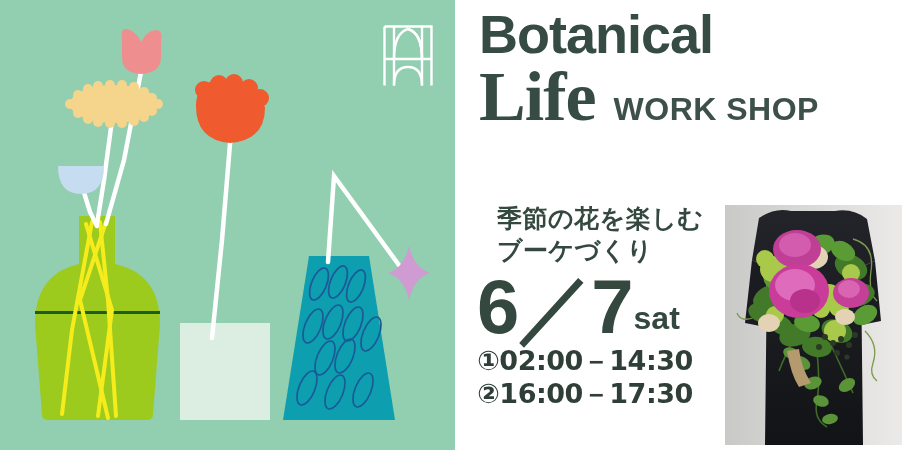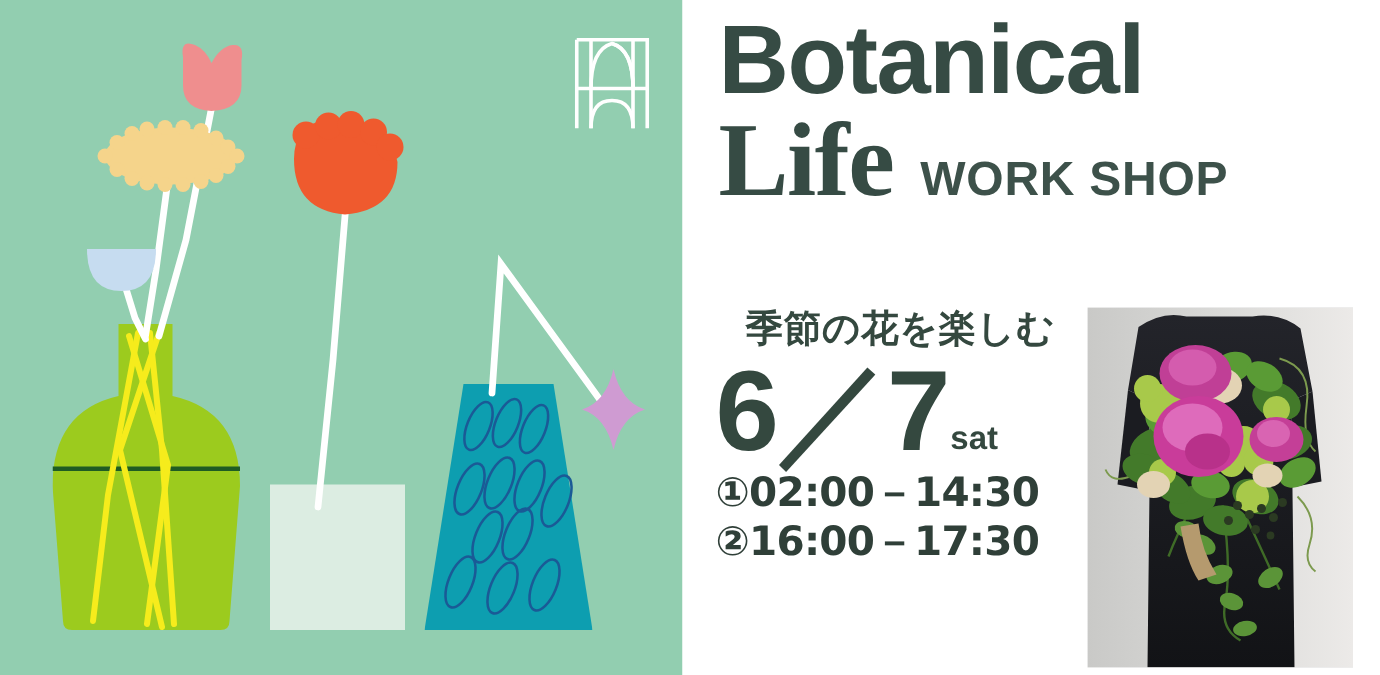--- a/index.html
+++ b/index.html
@@ -98,21 +98,21 @@
   .title-line {
     color: #364b44;
     font-family: "Liberation Sans", sans-serif;
     font-weight: bold;
     letter-spacing: -1px;
     line-height: 0.98;
     white-space: nowrap;
   }
 
   #title-line-1 {
-    font-size: 65px;
+    font-size: 54px;
   }
 
   #title-line-2-row {
     display: flex;
     align-items: baseline;
     gap: 18px;
     margin-top: 2px;
   }
 
   #title-line-2 {
@@ -162,21 +162,21 @@
     font-weight: bold;
     font-size: 76px;
     line-height: 0.94;
     letter-spacing: -2px;
     white-space: nowrap;
   }
 
   #date-weekday {
     font-family: "Liberation Sans", sans-serif;
     font-weight: bold;
-    font-size: 22px;
+    font-size: 32px;
     padding-bottom: 5px;
     padding-left: 2px;
     letter-spacing: 0px;
   }
 
   .time-row {
     font-family: "DejaVu Sans", sans-serif;
     font-weight: bold;
     font-size: 27px;
     line-height: 1.22;
@@ -316,20 +316,21 @@
     <div id="title-block">
       <div class="title-line" id="title-line-1">Botanical</div>
       <div id="title-line-2-row">
         <div class="title-line" id="title-line-2">Life</div>
         <div id="workshop-label">WORK SHOP</div>
       </div>
     </div>
 
     <div id="info-block">
       <div class="jp-line">季節の花を楽しむ</div>
+      <div class="jp-line">ブーケづくり</div>
 
       <div id="date-row">
         <div id="date-main">6／7</div>
         <div id="date-weekday">sat</div>
       </div>
 
       <div id="times">
         <div class="time-row">①02:00－14:30</div>
         <div class="time-row">②16:00－17:30</div>
       </div>

